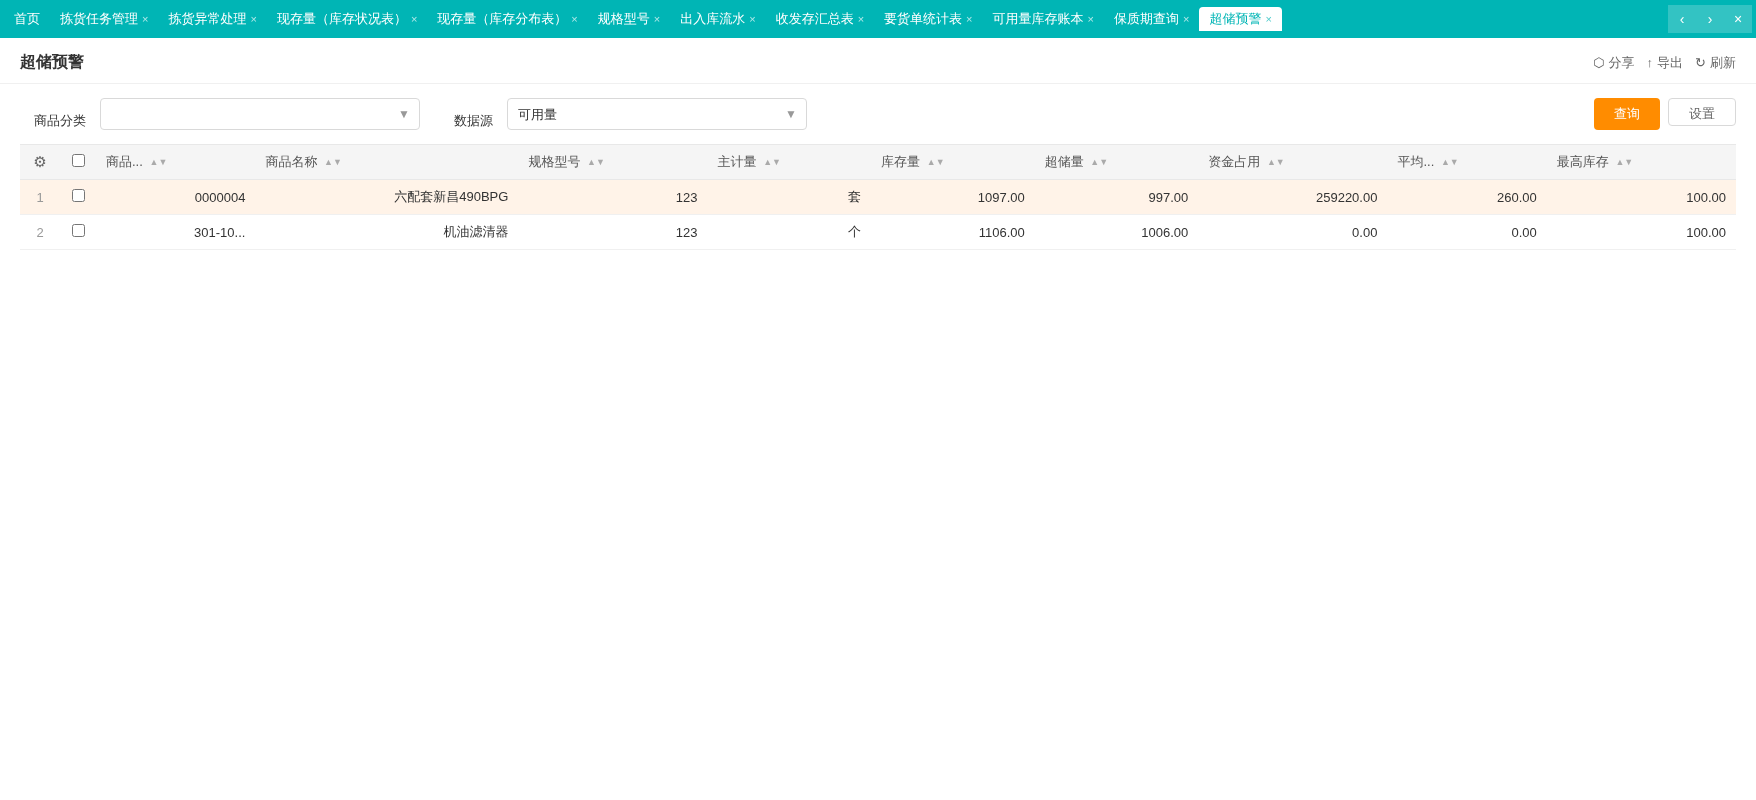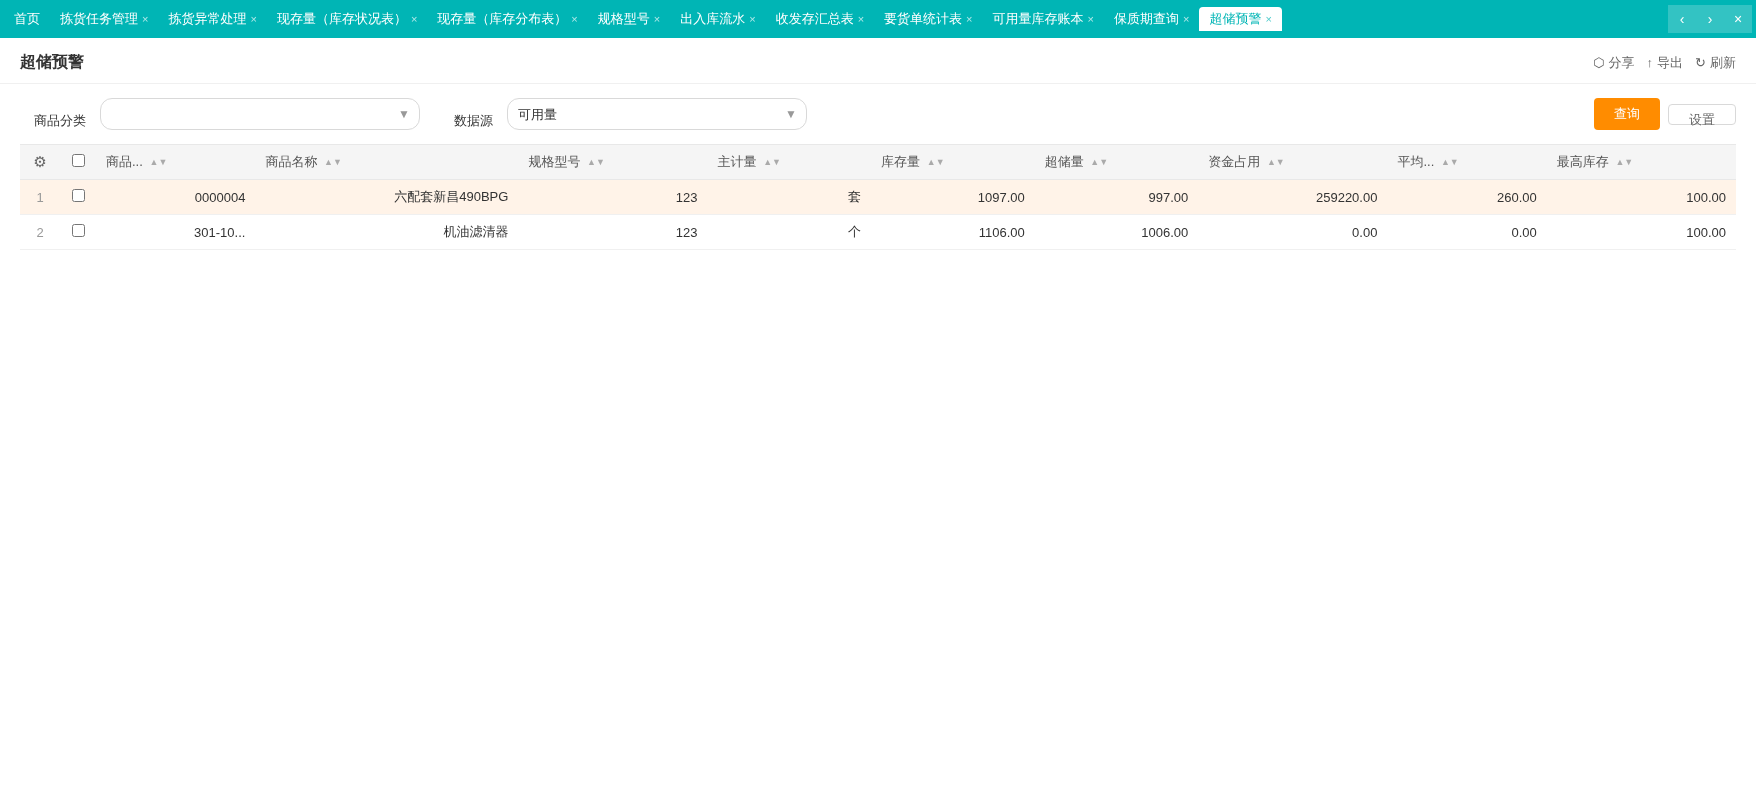--- a/index.html
+++ b/index.html
@@ -104,21 +104,21 @@
     }
     .filter-label {
       color: #333;
       font-size: 13px;
       white-space: nowrap;
     }
     .filter-select {
       width: 320px;
       height: 32px;
       border: 1px solid #d9d9d9;
-      border-radius: 12px;
+      border-radius: 4px;
       padding: 0 30px 0 10px;
       font-size: 13px;
       color: #333;
       appearance: none;
       background: #fff;
       cursor: pointer;
       position: relative;
     }
     .filter-select-wrap {
       position: relative;
@@ -131,21 +131,21 @@
       transform: translateY(-50%);
       color: #999;
       pointer-events: none;
       font-size: 12px;
     }
     .filter-select-right {
       width: 300px;
     }
     .filter-right-section {
       display: flex;
-      align-items: center;
+      align-items: flex-start;
       gap: 8px;
       margin-left: auto;
     }
     .btn-query {
       background: #ff8c00;
       color: #fff;
       border: none;
       border-radius: 4px;
       padding: 6px 20px;
       font-size: 13px;
@@ -153,21 +153,21 @@
       height: 32px;
     }
     .btn-settings {
       background: #fff;
       color: #666;
       border: 1px solid #d9d9d9;
       border-radius: 4px;
       padding: 6px 20px;
       font-size: 13px;
       cursor: pointer;
-      height: 21px;
+      height: 28px;
     }
 
     
     .table-container {
       padding: 0 20px;
     }
     table {
       width: 100%;
       border-collapse: collapse;
       font-size: 13px;

